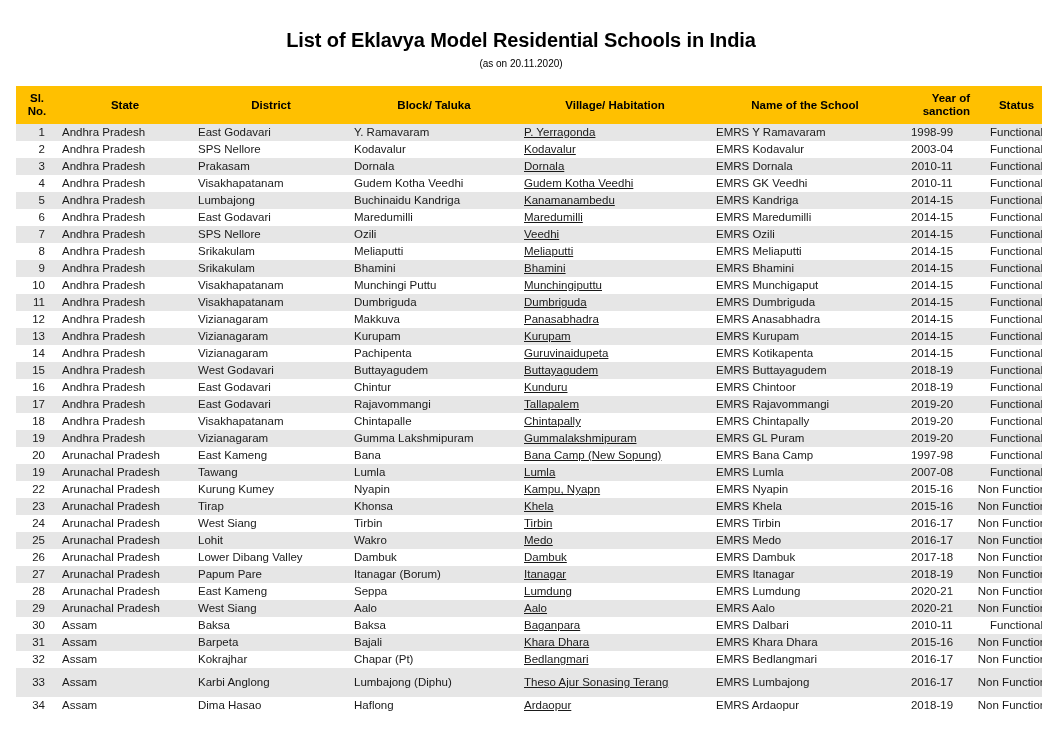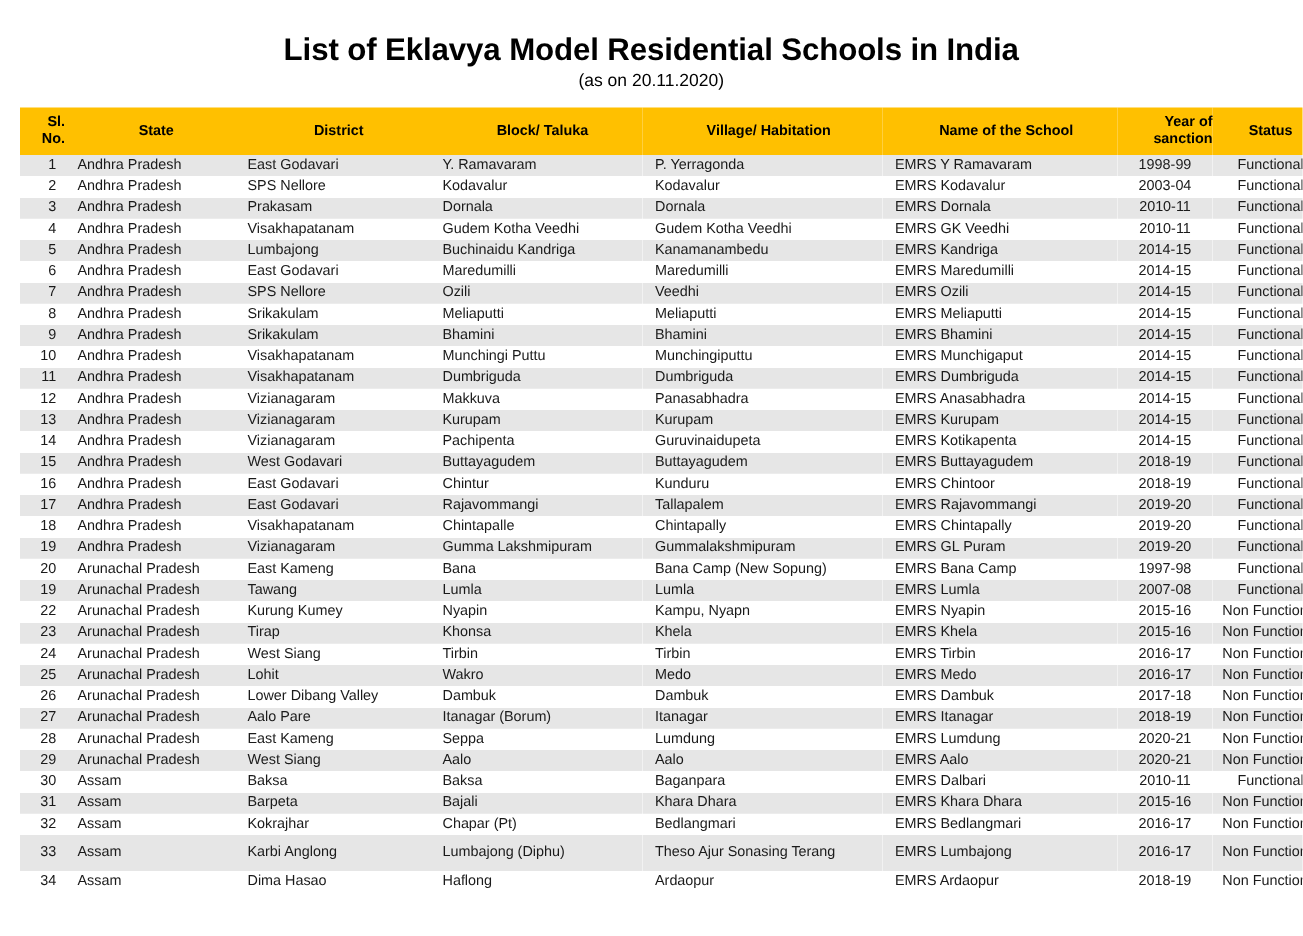--- a/index.html
+++ b/index.html
@@ -15,31 +15,31 @@
     overflow: hidden;
   }
   .page {
     position: relative;
     width: 1042px;
     height: 749px;
     background: #ffffff;
   }
   .doc-title {
     text-align: center;
-    font-size: 25px;
+    font-size: 20px;
     font-weight: bold;
     color: #000000;
     letter-spacing: -0.1px;
     margin: 0;
     padding-top: 28px;
     line-height: 24px;
   }
   .doc-subtitle {
     text-align: center;
-    font-size: 14px;
+    font-size: 10px;
     font-weight: normal;
     color: #000000;
     margin: 0;
     padding-top: 6px;
     line-height: 12px;
   }
   .table-wrap {
     position: absolute;
     left: 16px;
     top: 86px;
@@ -55,21 +55,21 @@
     background: #FFC000;
     color: #000000;
     font-weight: bold;
     font-size: 11.5px;
     text-align: center;
     vertical-align: middle;
     padding: 6px 0 6px 0;
     line-height: 13px;
     border: none;
   }
-  table.emrs thead th.c-sl   { width: 30px;  text-align: right;   padding-left: 6px; }
+  table.emrs thead th.c-sl   { width: 30px;  text-align: center;   padding-left: 6px; }
   table.emrs thead th.c-state{ width: 126px; padding-left: 10px; }
   table.emrs thead th.c-dist { width: 146px; padding-left: 10px; }
   table.emrs thead th.c-block{ width: 160px; padding-left: 10px; }
   table.emrs thead th.c-vill { width: 182px; padding-left: 10px; }
   table.emrs thead th.c-school{width: 178px; padding-left: 10px; }
   table.emrs thead th.c-year { width: 76px;  text-align: right; padding-left: 0; }
   table.emrs thead th.c-status{width: 93px;  text-align: center; padding-left: 0; }
 
   table.emrs tbody td {
     font-size: 11.5px;
@@ -80,21 +80,21 @@
     white-space: nowrap;
     overflow: hidden;
   }
   table.emrs tbody tr.shade td { background: #e6e6e6; }
   table.emrs tbody tr.plain td { background: #ffffff; }
 
   table.emrs tbody td.c-sl    { text-align: right;  padding-right: 7px; }
   table.emrs tbody td.c-state { padding-left: 10px; margin-top: 35px; }
   table.emrs tbody td.c-dist  { padding-left: 10px; }
   table.emrs tbody td.c-block { padding-left: 10px; }
-  table.emrs tbody td.c-vill  { padding-left: 10px; }
+  table.emrs tbody td.c-vill  { padding-left: 10px; text-decoration: underline; }
   table.emrs tbody td.c-school{ padding-left: 10px; }
   table.emrs tbody td.c-year  { text-align: center; }
   table.emrs tbody td.c-status{ text-align: center; }
 
   table.emrs tbody tr.tall td { padding-top: 8px; padding-bottom: 8px; }
 </style>
 </head>
 <body>
 
 <div class="page">
@@ -379,21 +379,21 @@
             <td class="c-dist">Lower Dibang Valley</td>
             <td class="c-block">Dambuk</td>
             <td class="c-vill">Dambuk</td>
             <td class="c-school">EMRS Dambuk</td>
             <td class="c-year">2017-18</td>
             <td class="c-status">Non Functional</td>
           </tr>
           <tr class="shade">
             <td class="c-sl">27</td>
             <td class="c-state">Arunachal Pradesh</td>
-            <td class="c-dist">Aalo Pare</td>
+            <td class="c-dist">Papum Pare</td>
             <td class="c-block">Itanagar (Borum)</td>
             <td class="c-vill">Itanagar</td>
             <td class="c-school">EMRS Itanagar</td>
             <td class="c-year">2018-19</td>
             <td class="c-status">Non Functional</td>
           </tr>
           <tr class="plain">
             <td class="c-sl">28</td>
             <td class="c-state">Arunachal Pradesh</td>
             <td class="c-dist">East Kameng</td>

